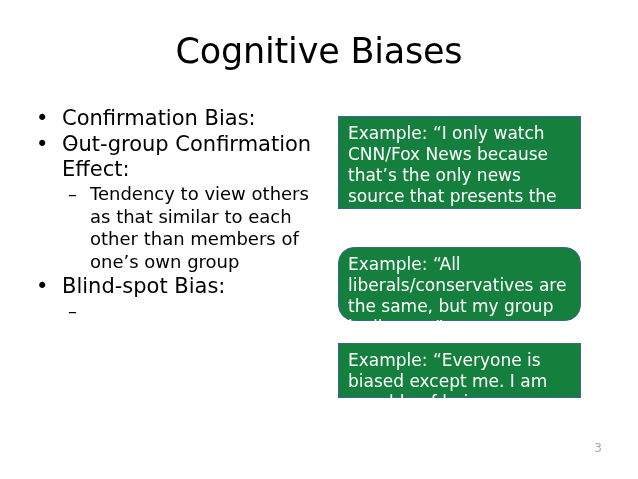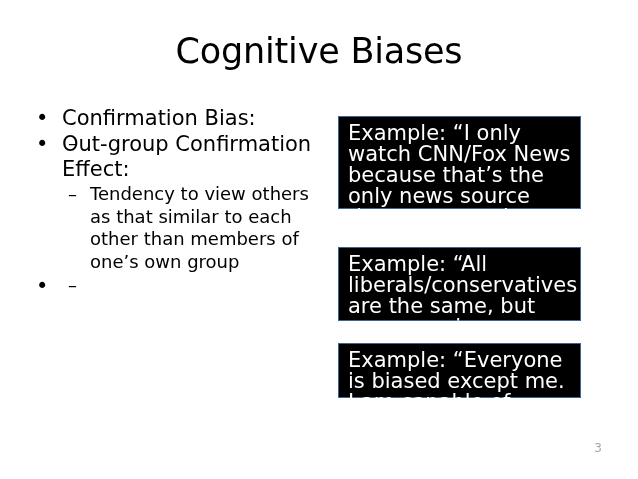--- a/index.html
+++ b/index.html
@@ -61,30 +61,30 @@
   .lvl2 .marker {
     position: absolute;
     left: 44px;
     top: 0;
     font-size: 18px;
     line-height: 22.5px;
   }
   
   .example-box {
     position: absolute;
-    background: #000000;
+    background: #15803d;
     border: 1px solid #3a6595;
     box-sizing: border-box;
     color: #ffffff;
-    font-size: 21px;
+    font-size: 17px;
     line-height: 21px;
     padding: 6px 8px 6px 9px;
   }
   #box-1 { left: 338px; top: 116px; width: 243px; height: 93px; }
-  #box-2 { left: 338px; top: 247px; width: 243px; height: 74px; }
+  #box-2 { left: 338px; top: 247px; width: 243px; height: 74px; border-radius: 16px; }
   #box-3 { left: 338px; top: 343px; width: 243px; height: 55px; }
 
   .slide-number {
     position: absolute;
     right: 36px;
     bottom: 24px;
     font-size: 12px;
     color: #a6a6a6;
   }
 </style>
@@ -109,20 +109,21 @@
       <span class="marker">•</span>
       <span>Out-group Confirmation Effect:</span>
     </div>
     <div class="lvl2">
       <span class="marker">–</span>
       <span>Tendency to view others as that similar to each other than members of one’s own group</span>
     </div>
 
     <div class="lvl1">
       <span class="marker">•</span>
+      <span>Blind-spot Bias:</span>
     </div>
     <div class="lvl2">
       <span class="marker">–</span>
     </div>
 
   </div>
 
   <div class="example-box" id="box-1">Example: “I only watch CNN/Fox News because that’s the only news source that presents the truth.”</div>
   <div class="example-box" id="box-2">Example: “All liberals/conservatives are the same, but my group is diverse.”</div>
   <div class="example-box" id="box-3">Example: “Everyone is biased except me. I am capable of being completely objective.”</div>

